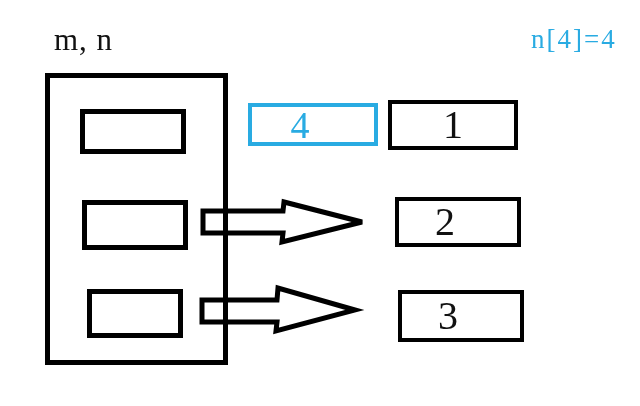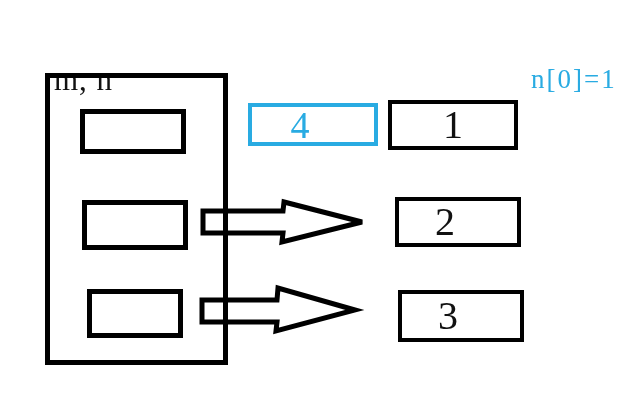--- a/index.html
+++ b/index.html
@@ -12,21 +12,20 @@
     position: relative;
     width: 640px;
     height: 406px;
     background: var(--bg);
     overflow: hidden;
   }
   .label {
     position: absolute;
     color: #111;
     white-space: nowrap;
-    margin-top: 40px;
   }
   .label-mn {
     left: 54px;
     top: 22px;
     font-size: 31px;
     letter-spacing: 1px;
   }
   .label-n0 {
     left: 531px;
     top: 24px;
@@ -85,21 +84,21 @@
     stroke-linejoin: miter;
   }
 </style>
 </head>
 <body>
 
 <div class="canvas">
 
   <div class="label label-mn">m, n</div>
 
-  <div class="label label-n0">n[0]=1</div>
+  <div class="label label-n0">n[4]=4</div>
 
   <div class="outer-rect"></div>
 
   <div class="slot slot-1"></div>
   <div class="slot slot-2"></div>
   <div class="slot slot-3"></div>
 
   <div class="value-box value-box-4 shift-left">
     <span class="digit">4</span>
   </div>

